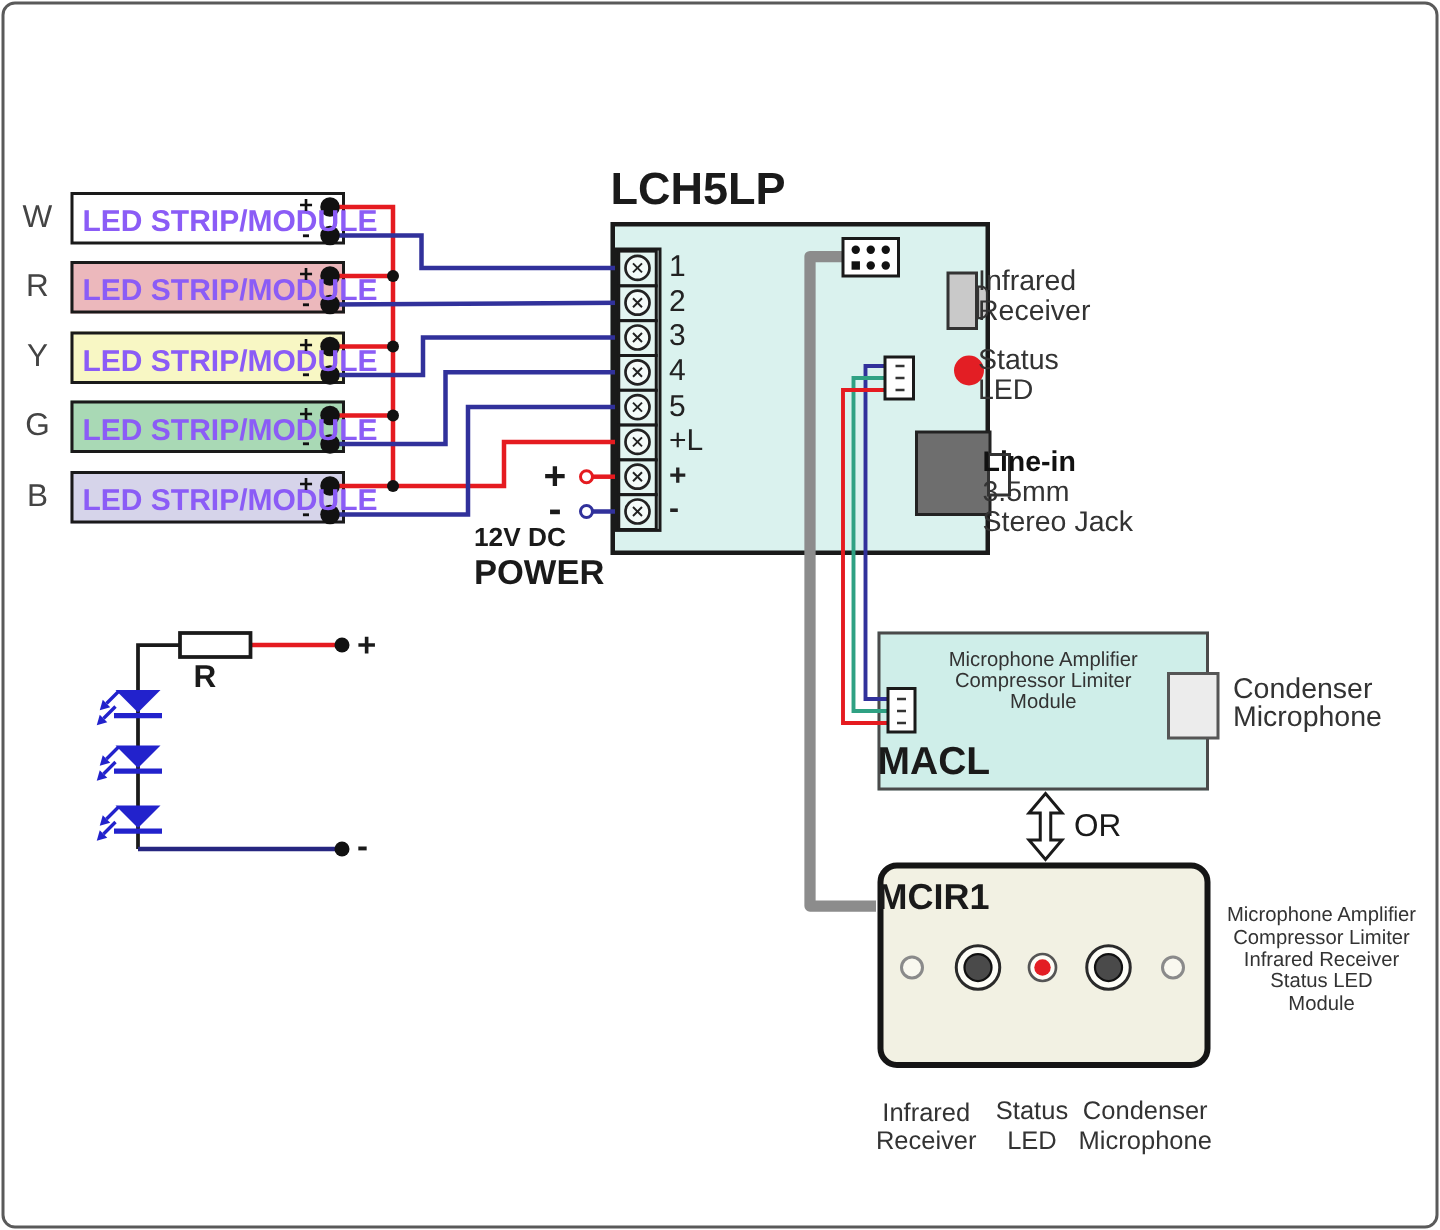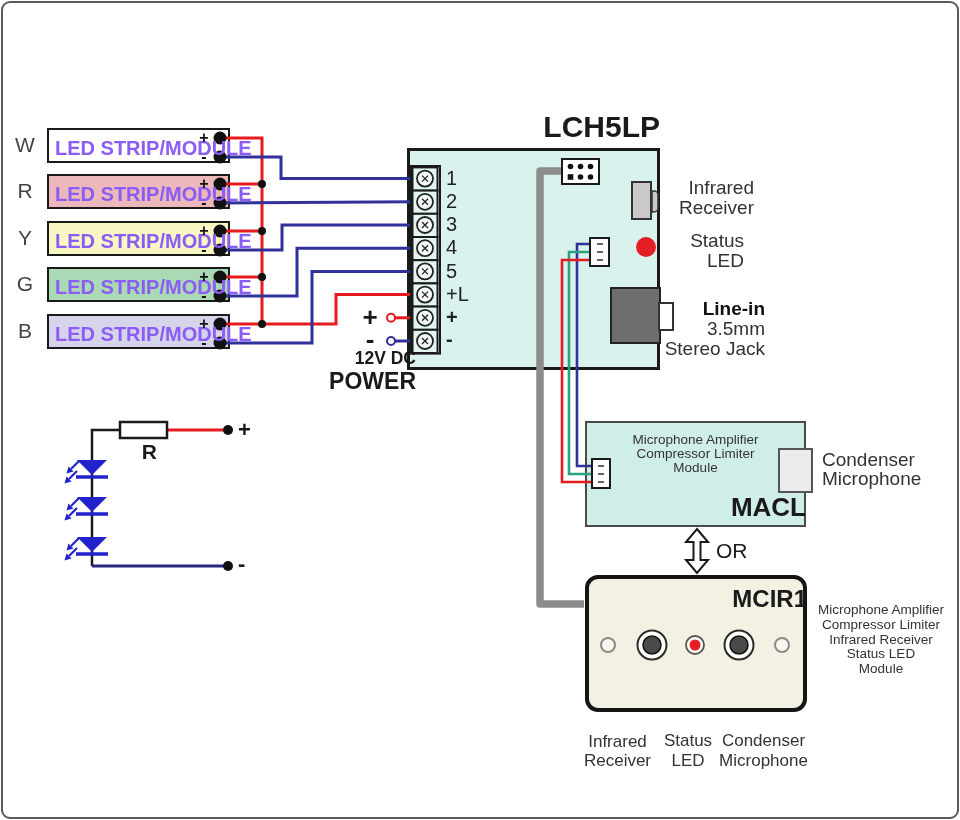--- a/index.html
+++ b/index.html
@@ -1,21 +1,21 @@
 <!DOCTYPE html>
 <html><head>
 <meta charset="utf-8">
 <style>
   html,body{margin:0;padding:0;background:#fff;}
   #canvas{position:relative;width:960px;height:820px;background:#fff;overflow:hidden;
           font-family:"Liberation Sans","DejaVu Sans",sans-serif;color:#1a1a1a;}
   .frame{position:absolute;left:1px;top:1px;right:1px;bottom:1px;border:2px solid #5a5a5a;border-radius:9px;}
   .abs{position:absolute;}
   .txt{position:absolute;white-space:nowrap;}
-  .ctr{text-align:right;}
+  .ctr{text-align:left;}
   
   .strip{position:absolute;left:47px;width:179px;height:31px;border:2px solid #1a1a1a;}
   .strip-w{background:#ffffff;} .strip-r{background:#ecb8bc;} .strip-y{background:#f8f7c4;}
   .strip-g{background:#a9d9b5;} .strip-b{background:#d6d4ea;}
   .chan{font-size:21px;color:#444;width:30px;text-align:center;}
   .striplabel{font-size:20px;font-weight:bold;color:#8b5cf6;letter-spacing:0px;}
   .pm{font-size:16px;font-weight:bold;width:14px;text-align:center;color:#111;}
   
   #board{left:407px;top:148px;width:247px;height:216px;background:#daf2ee;border:3px solid #1a1a1a;}
   .termlabel{font-size:20px;color:#222;}

